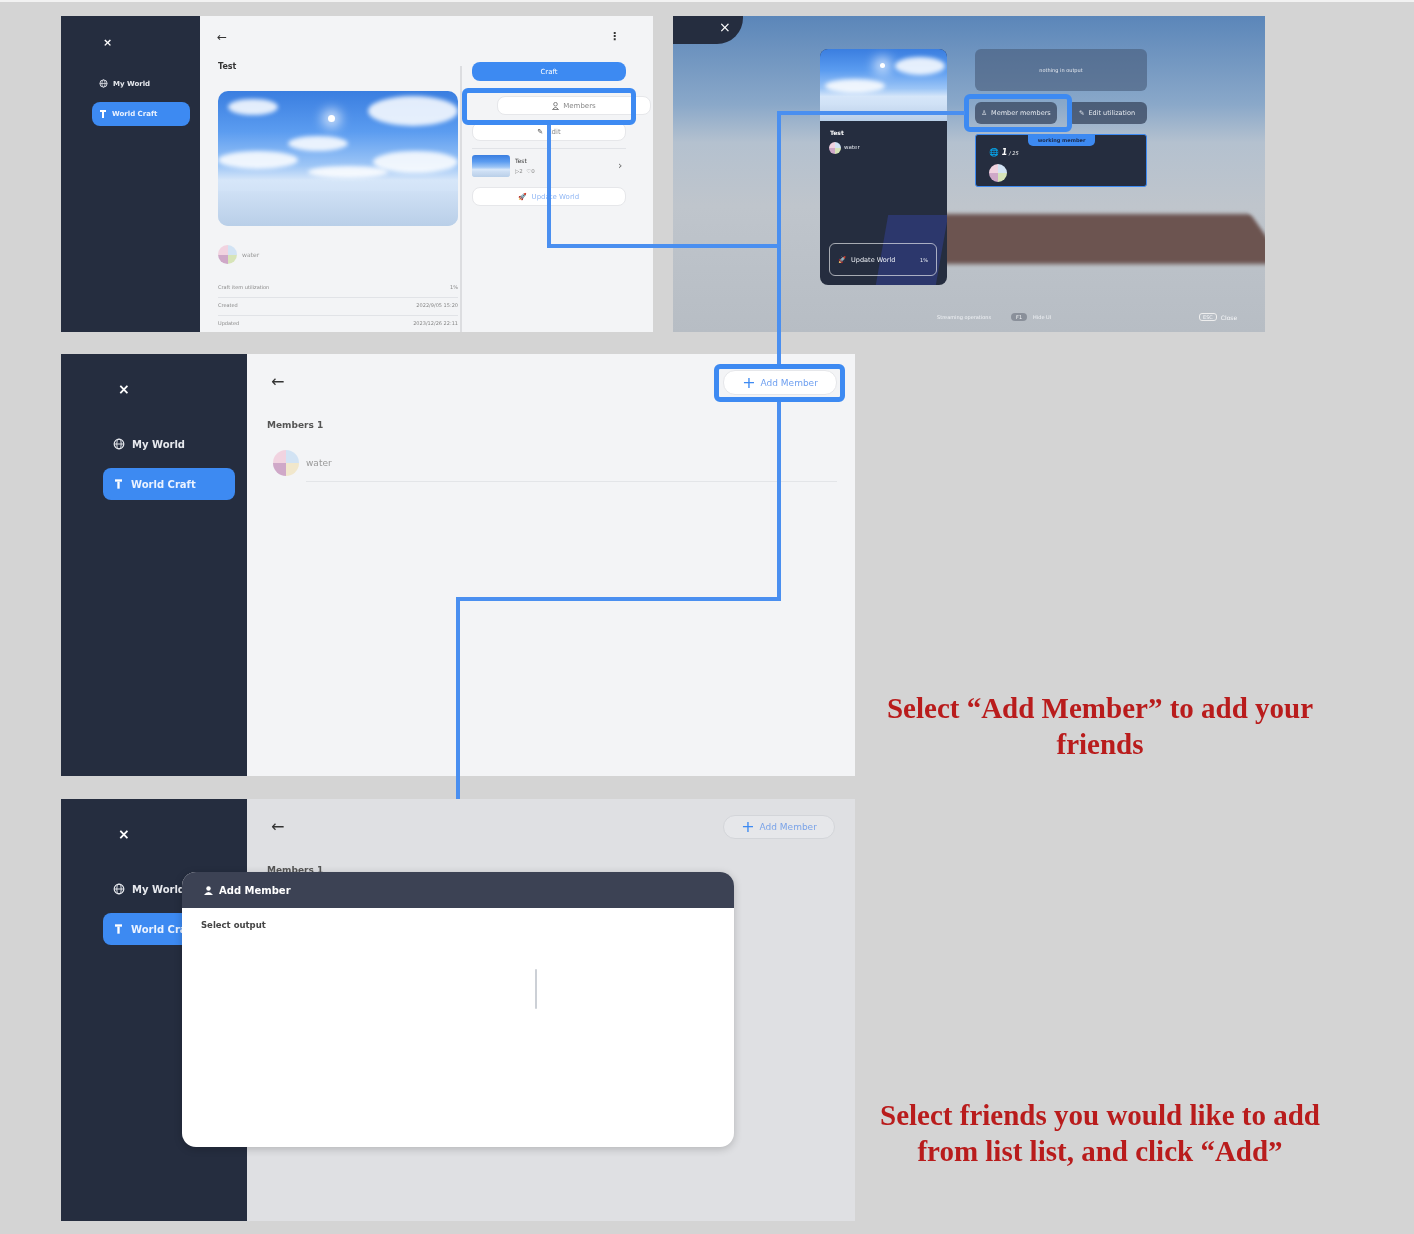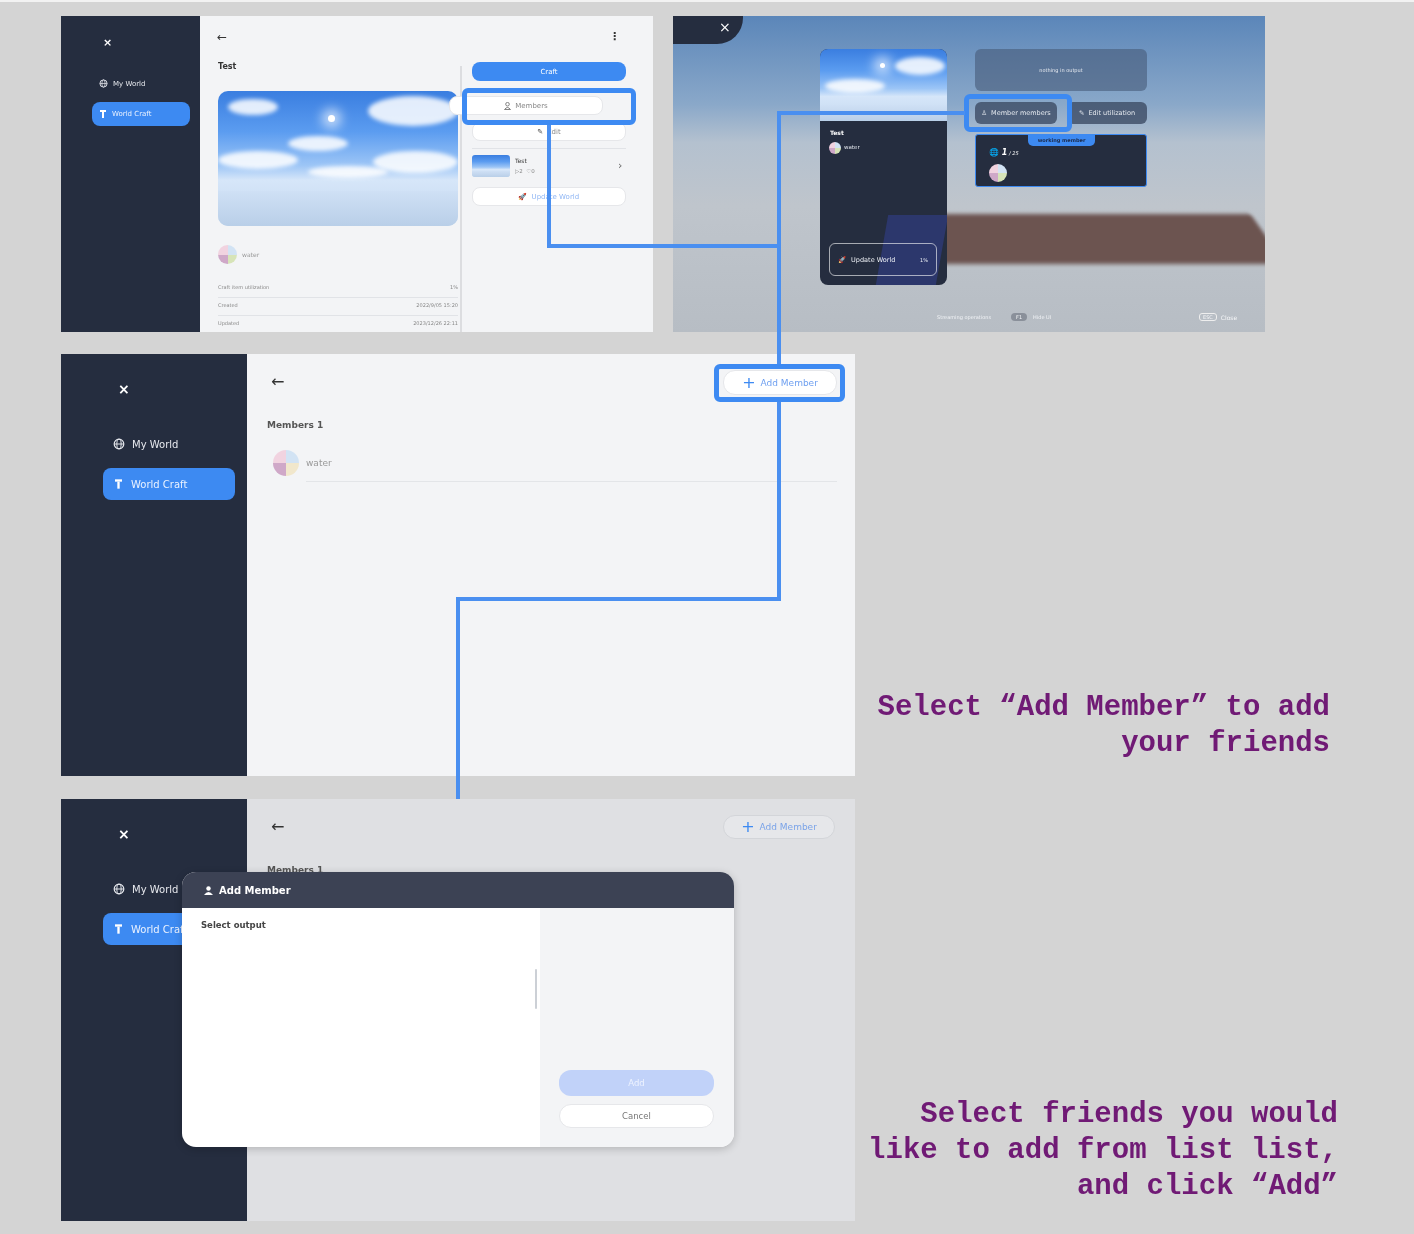--- a/index.html
+++ b/index.html
@@ -4,21 +4,21 @@
 <style>
   * { box-sizing: border-box; margin: 0; padding: 0; }
   html, body { width: 1414px; height: 1234px; overflow: hidden; }
   body { background: #d4d4d4; font-family: "DejaVu Sans", sans-serif; position: relative; border-top: 2px solid #f2f2f2; }
   .abs { position: absolute; }
 
   
   .panel { position: absolute; overflow: hidden; background: #f3f4f6; }
   .side { position: absolute; left: 0; top: 0; bottom: 0; background: #252d3f; }
   .side .x { position: absolute; color: #fff; font-weight: bold; }
-  .nav { position: absolute; display: flex; align-items: center; color: #e7e9ee; font-weight: normal; white-space: nowrap; }
+  .nav { position: absolute; display: flex; align-items: center; color: #e7e9ee; font-weight: bold; white-space: nowrap; }
   .nav.active { background: #3d8af2; border-radius: 8px; color: #eaf2ff; }
   .nav svg { flex: none; }
   .back { position: absolute; color: #333; }
 
   
   #p1 { left: 61px; top: 14px; width: 592px; height: 316px; }
   #p1 .side { width: 139px; }
   .sky { background: linear-gradient(180deg,#3a7ee0 0%,#5b9cf0 30%,#9cc5f6 55%,#d6e6f9 66%,#c3d7ee 100%); position: absolute; overflow: hidden; }
   .sky .cloud { position: absolute; background: #fff; border-radius: 50%; opacity: .85; filter: blur(2px); }
   .sky .sun { position: absolute; background: #fff; border-radius: 50%; box-shadow: 0 0 12px 6px rgba(255,255,255,.7); }
@@ -46,21 +46,21 @@
   #p3 .side { width: 186px; }
 
   
   #p4 { left: 61px; top: 797px; width: 794px; height: 422px; background: #dfe0e3; }
   #p4 .side { width: 186px; }
   .modal { position: absolute; left: 121px; top: 73px; width: 552px; height: 275px; border-radius: 14px; overflow: hidden; background: #fff; box-shadow: 0 2px 8px rgba(0,0,0,.2); }
   .modal-head { position: absolute; left: 0; top: 0; right: 0; height: 36px; background: #3c4254; color: #fff; font-weight: bold; font-size: 10px; display: flex; align-items: center; padding-left: 22px; gap: 6px; }
   .modal-right { position: absolute; left: 358px; top: 36px; right: 0; bottom: 0; background: #f3f4f6; }
 
   
-  .caption { position: absolute; font-family: Liberation Mono, monospace; font-weight: bold; color: #701a75; text-align: right; font-size: 29px; line-height: 36px; }
+  .caption { position: absolute; font-family: Liberation Serif, serif; font-weight: bold; color: #b91c1c; text-align: center; font-size: 29px; line-height: 36px; }
 </style>
 </head>
 <body>
 
 <div id="p1" class="panel">
   <div class="side">
     <div class="x" style="left:42px;top:20px;font-size:11px;">×</div>
     <div class="nav" style="left:38px;top:63px;font-size:7px;gap:5px;">
       <svg width="9" height="9" viewBox="0 0 10 10">
           <circle cx="5" cy="5" r="4" fill="none" stroke="#e7e9ee" stroke-width="1"></circle>
@@ -112,21 +112,21 @@
   <div class="stat-row" style="left:157px;top:304px;width:240px;height:14px;border-bottom:none;">
     <span>Updated</span>
       <span>2023/12/26 22:11</span>
   </div>
 
   <div class="abs" style="left:399px;top:50px;width:2px;height:266px;background:#dcdde0;"></div>
 
   <div class="btn-pill btn-blue" style="left:411px;top:46px;width:154px;height:19px;">
     <span>Craft</span>
   </div>
-  <div class="btn-pill btn-white" style="left:388px;top:80px;width:154px;height:19px;">
+  <div class="btn-pill btn-white" style="left:436px;top:80px;width:154px;height:19px;">
     <svg width="7" height="8" viewBox="0 0 7 8">
         <circle cx="3.5" cy="2.2" r="1.8" fill="none" stroke="#666" stroke-width=".8"></circle>
         <path d="M.5 7.5 Q3.5 3.5 6.5 7.5Z" fill="none" stroke="#666" stroke-width=".8"></path>
       </svg>
     <span>Members</span>
   </div>
   <div class="btn-pill btn-white" style="left:411px;top:106px;width:154px;height:19px;">
     <span style="color:#444;">✎</span>
     <span>Edit</span>
   </div>
@@ -283,28 +283,20 @@
   <div class="modal">
     <div class="modal-head">
       <svg width="9" height="9" viewBox="0 0 9 9">
           <circle cx="4.5" cy="2.5" r="2.2" fill="#fff"></circle>
           <path d="M0 9 Q4.5 3 9 9Z" fill="#fff"></path>
         </svg>
       <span>Add Member</span>
     </div>
     <div class="abs" style="left:19px;top:48px;font-size:8.5px;font-weight:bold;color:#444;">Select output</div>
     <div class="abs" style="left:353px;top:97px;width:2px;height:40px;background:#ccd0d6;border-radius:1px;"></div>
-    <div class="modal-right">
-      <div class="btn-pill" style="left:19px;top:162px;width:155px;height:26px;border-radius:12px;background:#c1d2f9;color:#eef3ff;font-size:8.5px;">
-        <span>Add</span>
-      </div>
-      <div class="btn-pill btn-white" style="left:19px;top:196px;width:155px;height:24px;border-radius:12px;color:#777;font-size:8.5px;">
-        <span>Cancel</span>
-      </div>
-    </div>
   </div>
 </div>
 
 <div class="hl" style="left:462px;top:86px;width:174px;height:37px;"></div>
 <div class="hl" style="left:964px;top:92px;width:108px;height:38px;"></div>
 <div class="hl" style="left:714px;top:362px;width:131px;height:38px;"></div>
 
 <div class="line" style="left:547px;top:123px;width:4px;height:123px;"></div>
 <div class="line" style="left:547px;top:242px;width:233px;height:4px;"></div>
 <div class="line" style="left:777px;top:109px;width:4px;height:253px;"></div>

